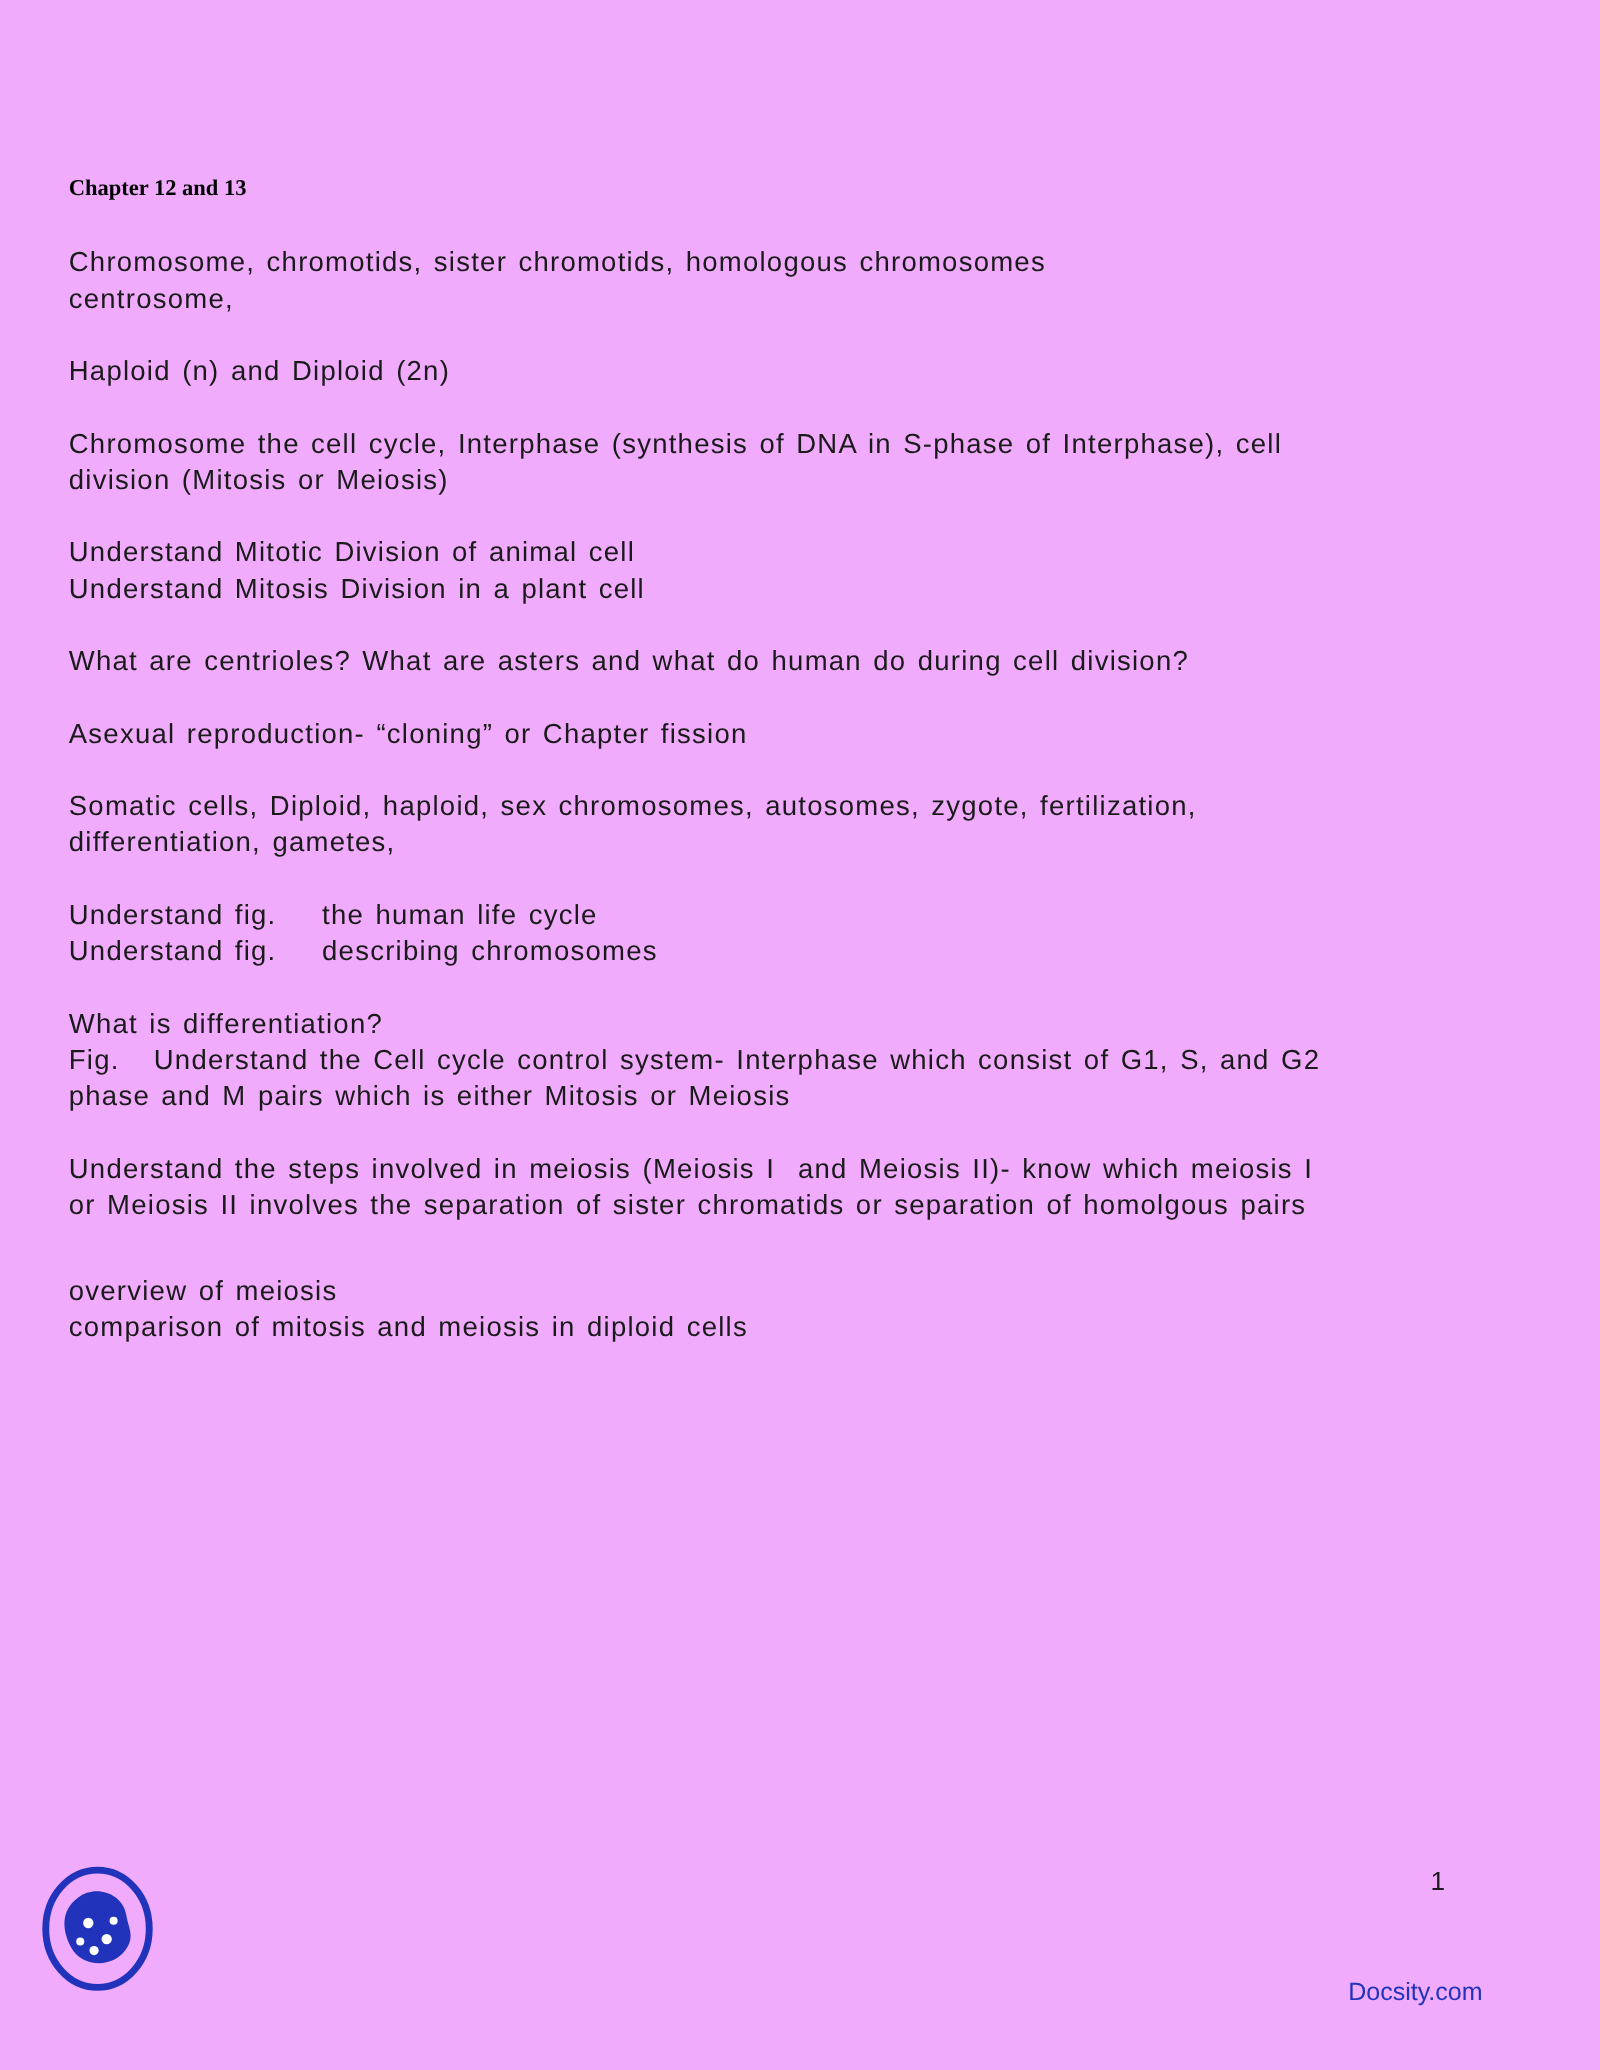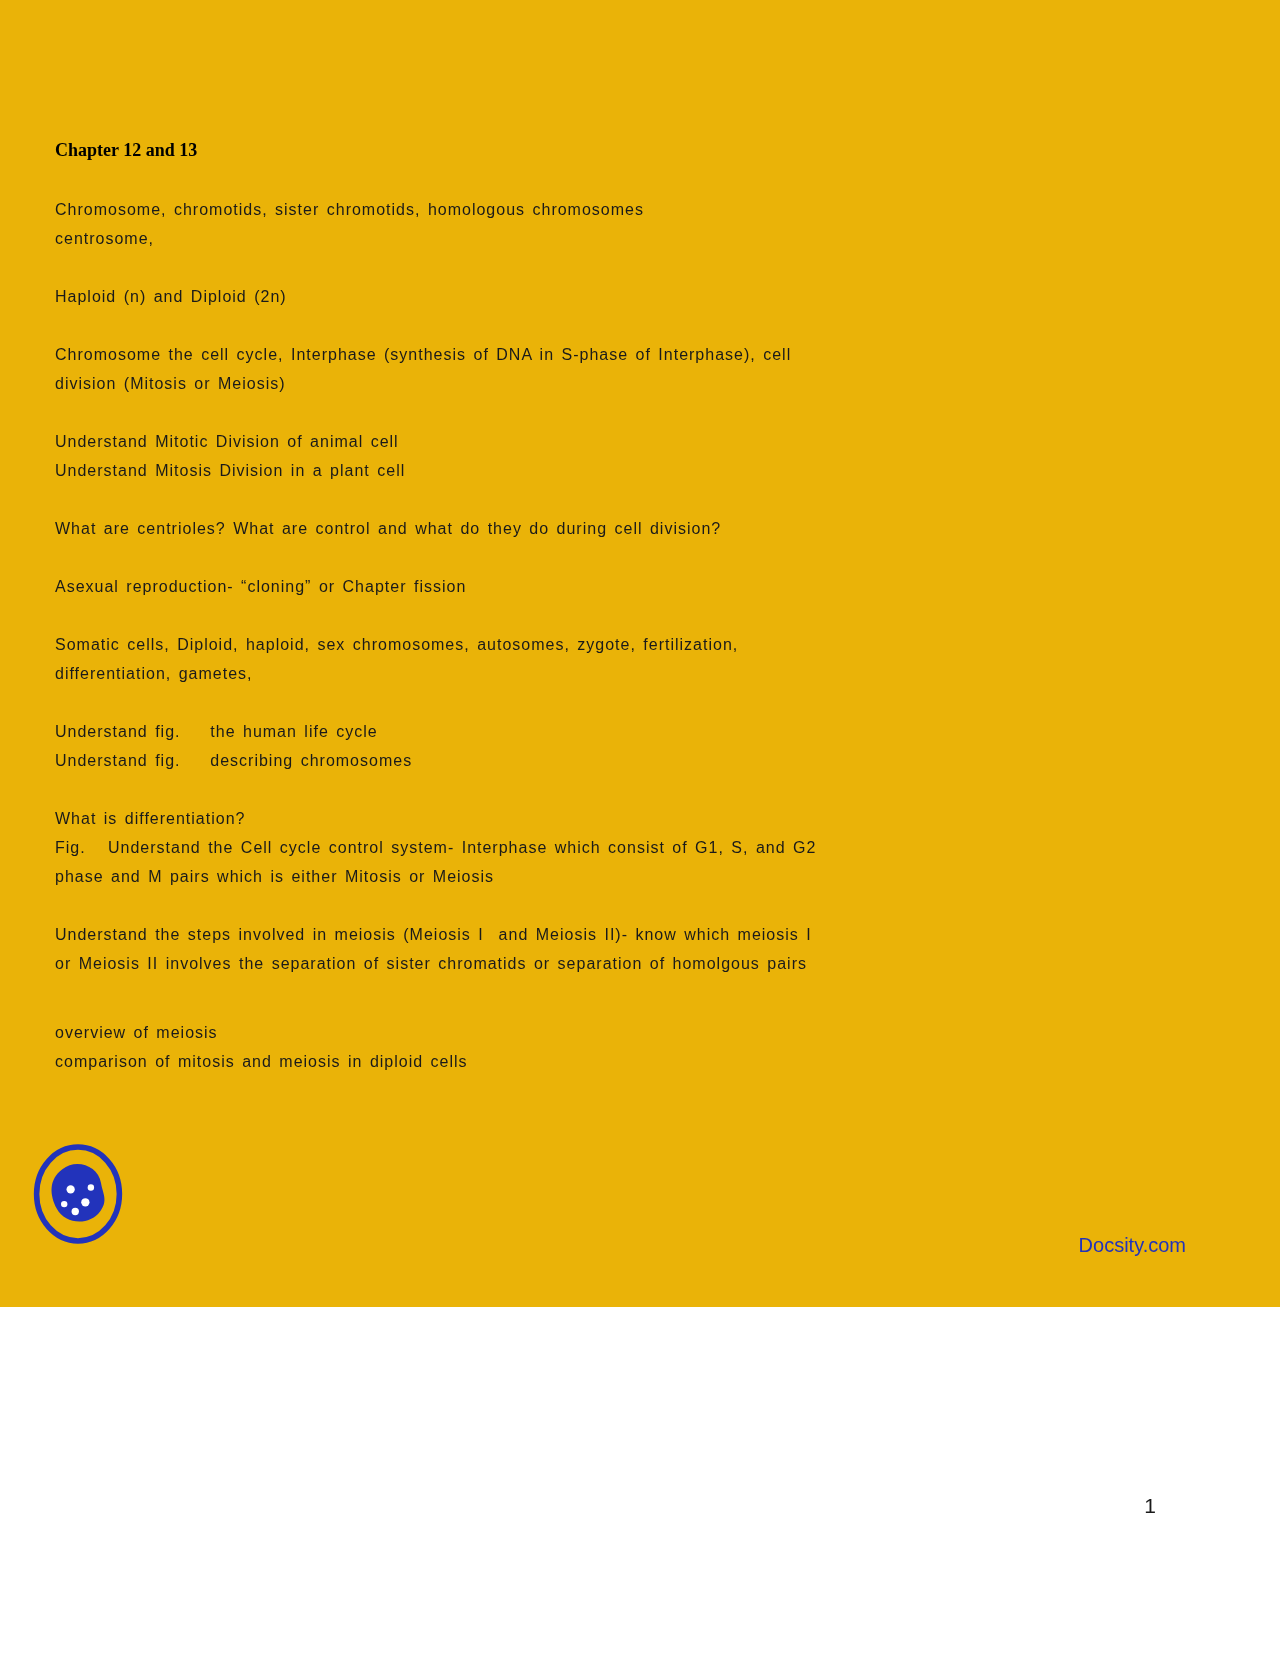--- a/index.html
+++ b/index.html
@@ -8,36 +8,36 @@
     width: 1280px;
     height: 1656px;
     font-family: "Liberation Sans", sans-serif;
     color: #1a1a1a;
     position: relative;
     overflow: hidden;
   }
   .page {
     position: relative;
     width: 1280px;
-    height: 1307px;
-    background: #eab308;
+    height: 1656px;
+    background: #f0abfc;
     --brand: #2233bb;
   }
   .content {
     padding: 140px 80px 0 55px;
   }
   .doc-header {
     font-family: "Liberation Serif", serif;
     font-weight: bold;
     font-size: 18px;
     color: #000000;
     margin-bottom: 34px;
   }
   .paragraph {
-    font-size: 16px;
+    font-size: 22px;
     line-height: 29px;
     letter-spacing: 1px;
     word-spacing: 2px;
     white-space: pre-wrap;
     margin-bottom: 29px;
     max-width: 1120px;
   }
   .paragraph.gap-extra {
     margin-top: 40px;
   }
@@ -74,21 +74,21 @@
   <div class="content">
     <div class="doc-header">Chapter 12 and 13</div>
 
     <div class="paragraph">Chromosome, chromotids, sister chromotids, homologous chromosomes
 centrosome,</div>
     <div class="paragraph">Haploid (n) and Diploid (2n)</div>
     <div class="paragraph">Chromosome the cell cycle, Interphase (synthesis of DNA in S-phase of Interphase), cell
 division (Mitosis or Meiosis)</div>
     <div class="paragraph">Understand Mitotic Division of animal cell
 Understand Mitosis Division in a plant cell</div>
-    <div class="paragraph">What are centrioles? What are control and what do they do during cell division?</div>
+    <div class="paragraph">What are centrioles? What are asters and what do human do during cell division?</div>
     <div class="paragraph">Asexual reproduction- “cloning” or Chapter fission</div>
     <div class="paragraph">Somatic cells, Diploid, haploid, sex chromosomes, autosomes, zygote, fertilization,
 differentiation, gametes,</div>
     <div class="paragraph">Understand fig.    the human life cycle
 Understand fig.    describing chromosomes</div>
     <div class="paragraph">What is differentiation?
 Fig.   Understand the Cell cycle control system- Interphase which consist of G1, S, and G2
 phase and M pairs which is either Mitosis or Meiosis</div>
     <div class="paragraph">Understand the steps involved in meiosis (Meiosis I  and Meiosis II)- know which meiosis I
 or Meiosis II involves the separation of sister chromatids or separation of homolgous pairs</div>

